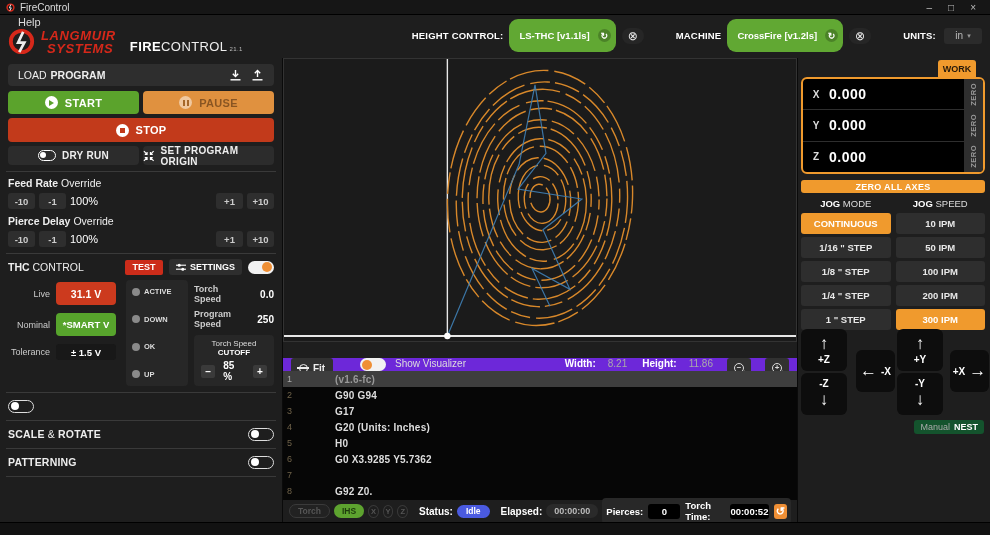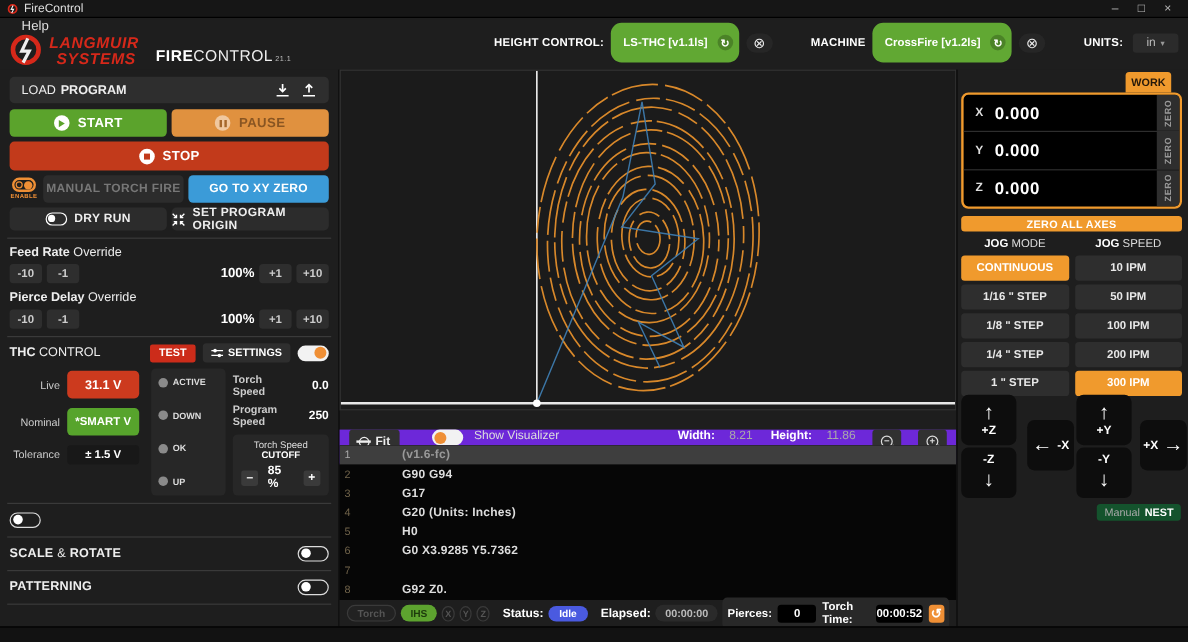--- a/index.html
+++ b/index.html
@@ -55,21 +55,21 @@
   .midbtn{flex:1;height:23px;border-radius:4px;background:#2c2c2c;color:#777;font-weight:bold;font-size:10px;display:flex;align-items:center;justify-content:center;gap:6px;cursor:pointer;letter-spacing:.3px}
   .goto{background:#3b9bd8;color:#fff}
   .smallrow{margin-bottom:2px}
   .smallrow .midbtn{height:19px;color:#eee}
   .toggle-ic{width:18px;height:11px;border:1.5px solid #fff;border-radius:6px;position:relative}
   .toggle-ic::before{content:"";position:absolute;left:1px;top:1px;width:6px;height:6px;background:#fff;border-radius:50%}
   .sep{border:none;border-top:1px solid #3a3a3a;margin:6px -2px 5px -2px}
   .ov-label{font-size:10.5px;color:#eee;margin:1px 0 4px}
   .ov-row{display:flex;align-items:center;gap:4px;margin-bottom:3px}
   .ov-btn{width:27px;height:16px;background:#2e2e2e;border-radius:3px;color:#ccc;font-size:9.5px;font-weight:bold;display:flex;align-items:center;justify-content:center;cursor:pointer}
-  .ov-val{flex:1;text-align:right;font-weight:bold;font-size:11px;color:#fff}
+  .ov-val{flex:1;text-align:left;font-weight:normal;font-size:11px;color:#fff}
   .thc-head{display:flex;align-items:center;gap:6px;margin:1px 0 5px}
   .thc-title{font-size:10.5px;color:#eee;flex:1}
   .test-btn{width:38px;height:15px;background:#cc2c1a;border-radius:2px;color:#fff;font-size:9px;font-weight:bold;display:flex;align-items:center;justify-content:center;cursor:pointer}
   .settings-btn{height:16px;padding:0 7px;background:#2e2e2e;border-radius:3px;color:#fff;font-size:9px;font-weight:bold;display:flex;align-items:center;gap:4px;cursor:pointer}
   .switch{width:26px;height:13px;border-radius:7px;background:#f2f2f2;position:relative;cursor:pointer;flex:0 0 26px}
   .switch .knob{position:absolute;top:1.5px;width:10px;height:10px;border-radius:50%;background:#ef8f35}
   .switch.kr .knob{right:2px}
   .switch.kl .knob{left:2px}
   .switch.off{background:#1e1e1e;border:1.5px solid #ddd;width:25px;height:13px}
   .switch.off .knob{background:#fff;left:1.5px;top:1px;width:8px;height:8px}
@@ -247,31 +247,20 @@
         </div>
     </div>
     <div class="btnrow">
       <div class="bigbtn stopbtn">
           <span class="icon-circle">
             <span class="stop-sq"></span>
           </span>
           <span>STOP</span>
         </div>
     </div>
-    <div class="btnrow">
-      <div class="enable-wrap">
-        <div class="enable-toggle">
-            <span class="enable-dot"></span>
-            <span class="enable-dot fill"></span>
-          </div>
-        <div class="enable-text">ENABLE</div>
-      </div>
-      <div class="midbtn">MANUAL TORCH FIRE</div>
-      <div class="midbtn goto">GO TO XY ZERO</div>
-    </div>
     <div class="btnrow smallrow">
       <div class="midbtn">
           <span class="toggle-ic"></span>
           <span>DRY RUN</span>
         </div>
       <div class="midbtn">
         <svg width="12" height="12" viewBox="0 0 13 13">
             <g stroke="#fff" stroke-width="1.3" fill="none">
               <path d="M1 1l3.4 3.4M4.6 2v2.6H2"></path>
               <path d="M12 1L8.6 4.4M8.4 2v2.6H11"></path>

